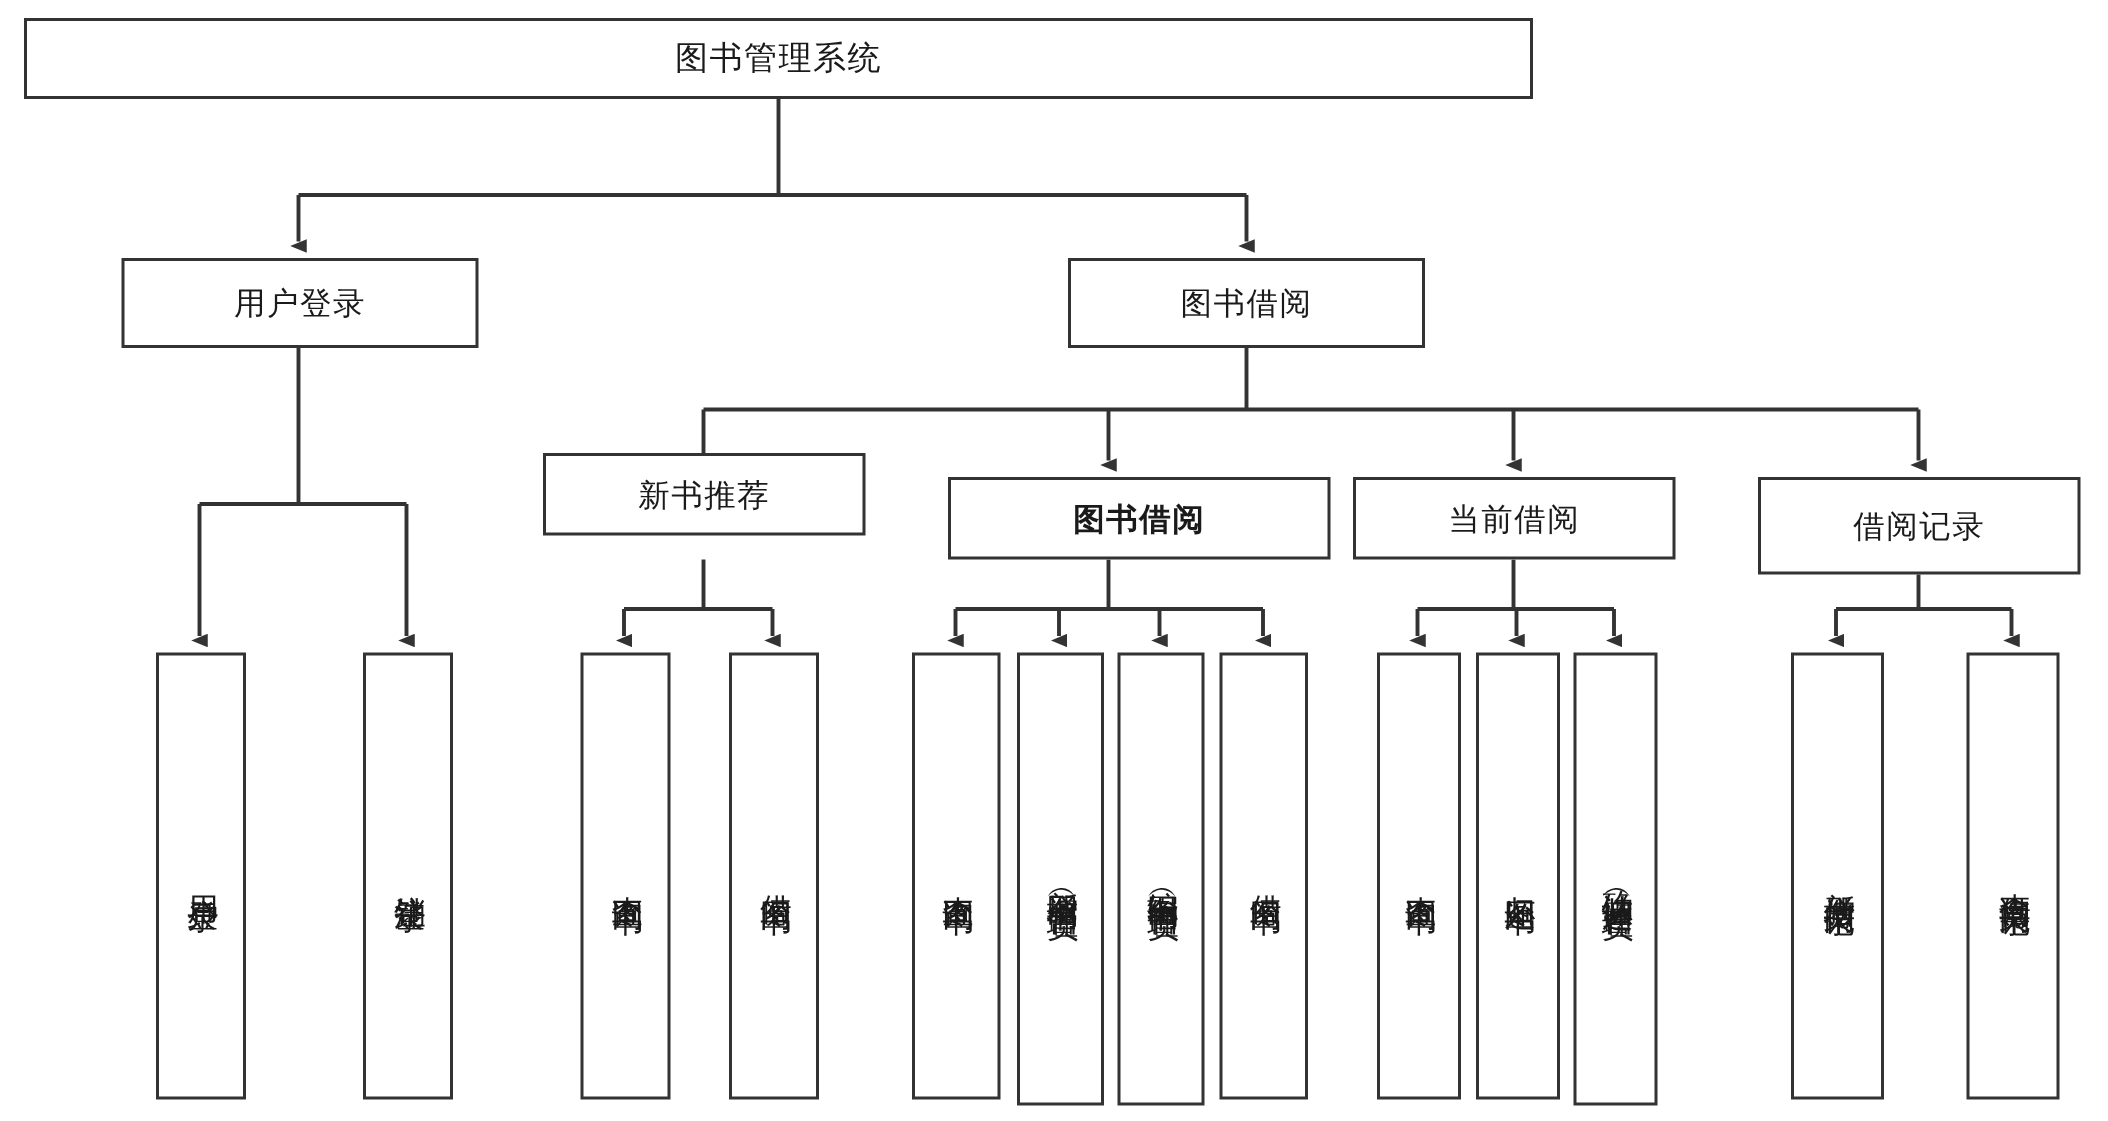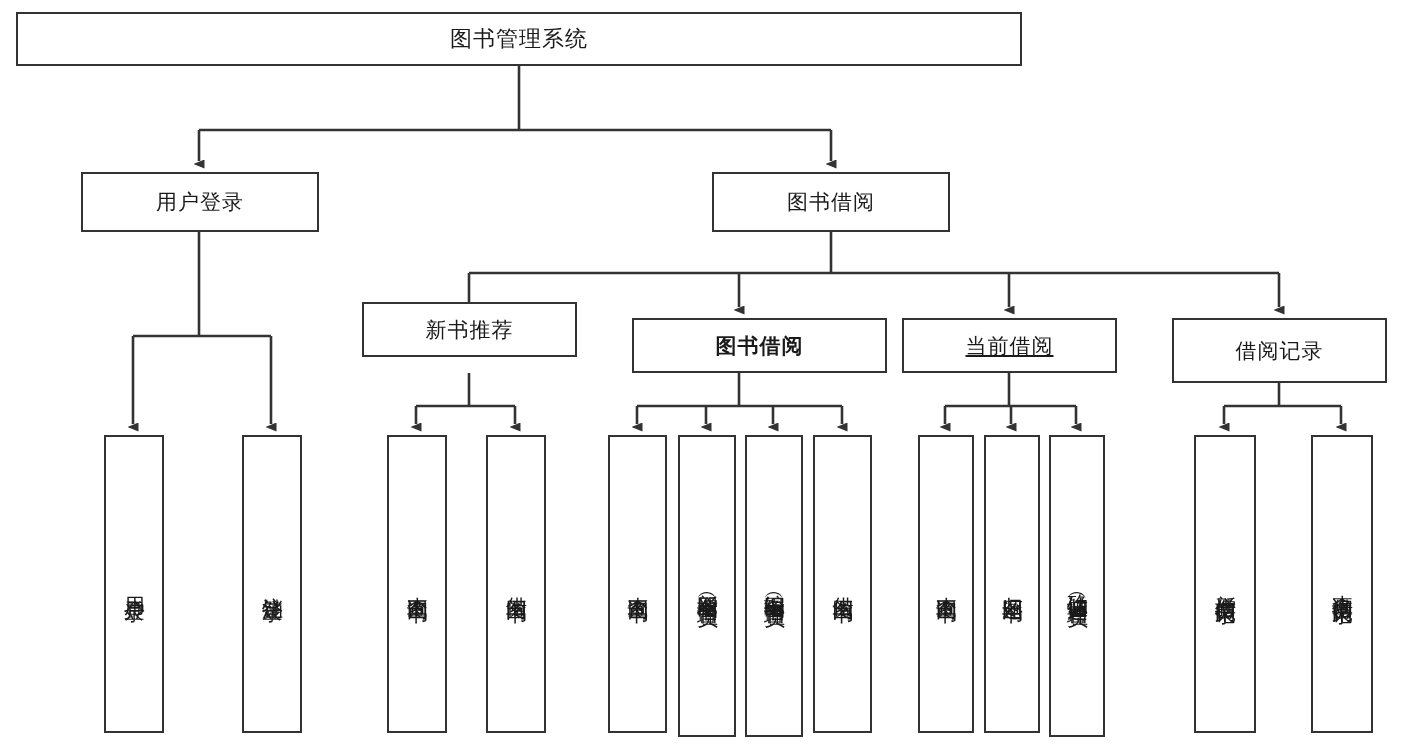--- a/index.html
+++ b/index.html
@@ -101,21 +101,21 @@
       </g>
   </svg>
 
   <div class="node node-h node-root" style="left: 16px; top: 12px; width: 1006px; height: 54px;">图书管理系统</div>
 
   <div class="node node-h" style="left: 81px; top: 172px; width: 238px; height: 60px;">用户登录</div>
   <div class="node node-h" style="left: 712px; top: 172px; width: 238px; height: 60px;">图书借阅</div>
 
   <div class="node node-h" style="left: 362px; top: 302px; width: 215px; height: 55px;">新书推荐</div>
   <div class="node node-h" style="left: 632px; top: 318px; width: 255px; height: 55px; font-weight: bold;">图书借阅</div>
-  <div class="node node-h" style="left: 902px; top: 318px; width: 215px; height: 55px; text-decoration: underline;">当前借阅</div>
+  <div class="node node-h" style="left: 902px; top: 318px; width: 215px; height: 55px;">当前借阅</div>
   <div class="node node-h" style="left: 1172px; top: 318px; width: 215px; height: 65px;">借阅记录</div>
 
   <div class="node node-v" style="left: 104px; top: 435px; width: 60px; height: 298px;">用户登录</div>
   <div class="node node-v" style="left: 242px; top: 435px; width: 60px; height: 298px;">注销登录</div>
   <div class="node node-v" style="left: 387px; top: 435px; width: 60px; height: 298px;">查询图书</div>
   <div class="node node-v" style="left: 486px; top: 435px; width: 60px; height: 298px;">借阅图书</div>
   <div class="node node-v" style="left: 608px; top: 435px; width: 59px; height: 298px;">查询图书</div>
   <div class="node node-v" style="left: 678px; top: 435px; width: 58px; height: 302px;">新增图书（管理员）</div>
   <div class="node node-v" style="left: 745px; top: 435px; width: 58px; height: 302px;">编辑图书（管理员）</div>
   <div class="node node-v" style="left: 813px; top: 435px; width: 59px; height: 298px;">借阅图书</div>

